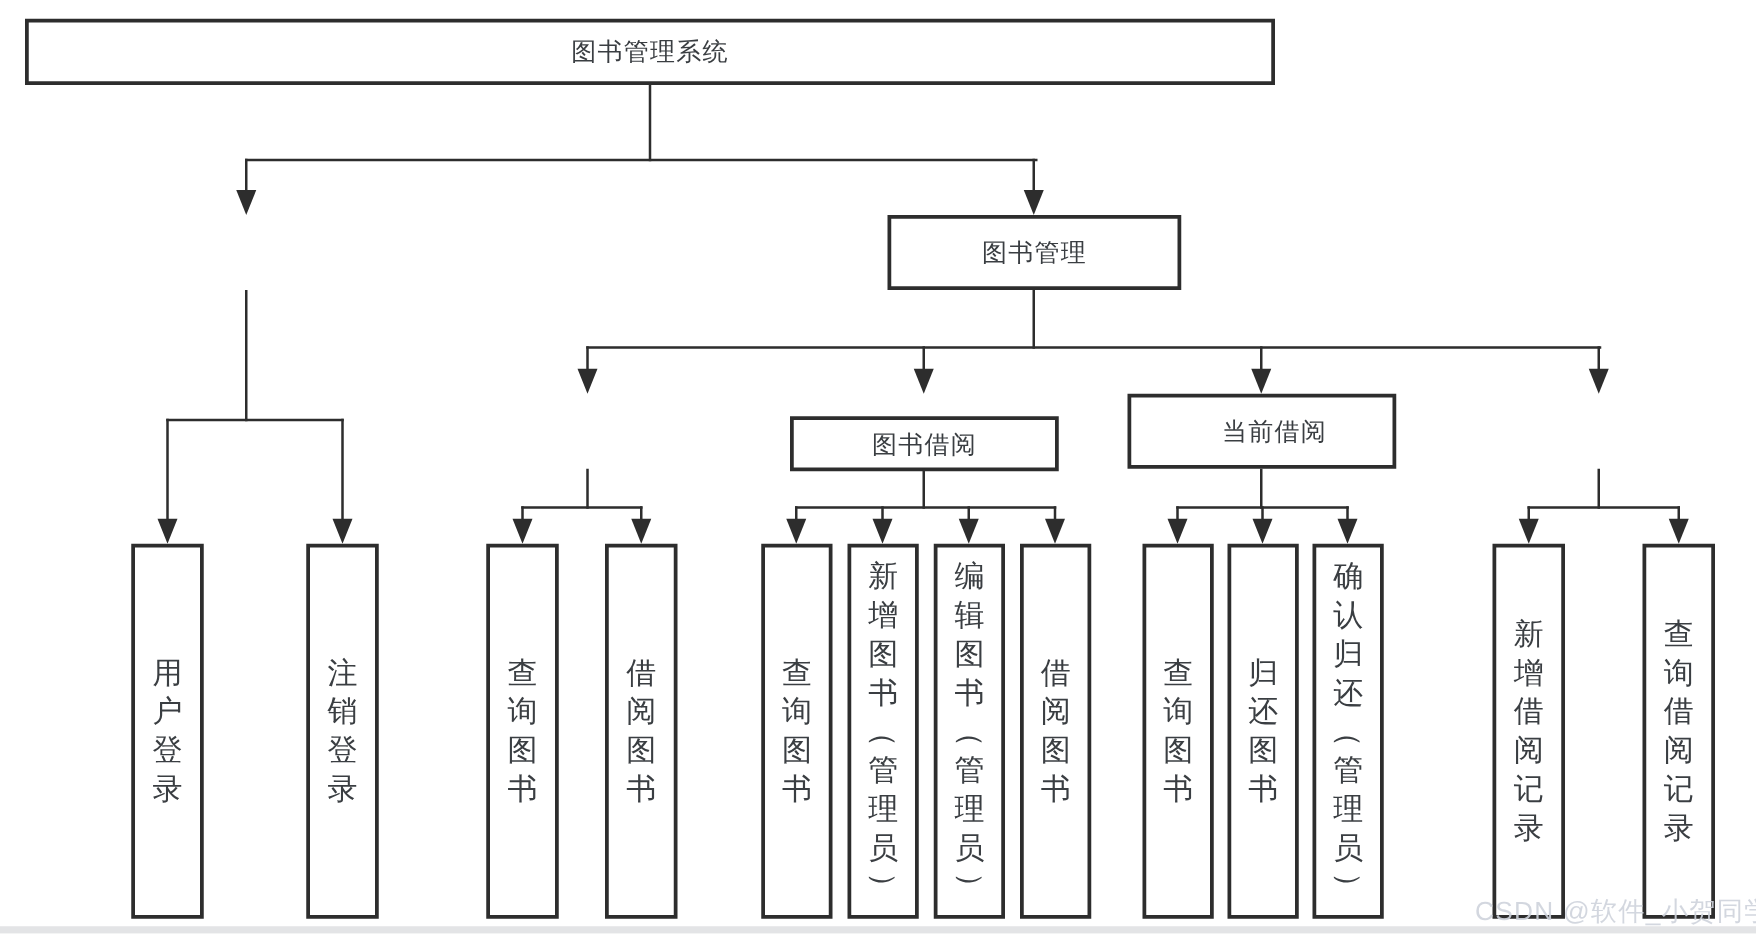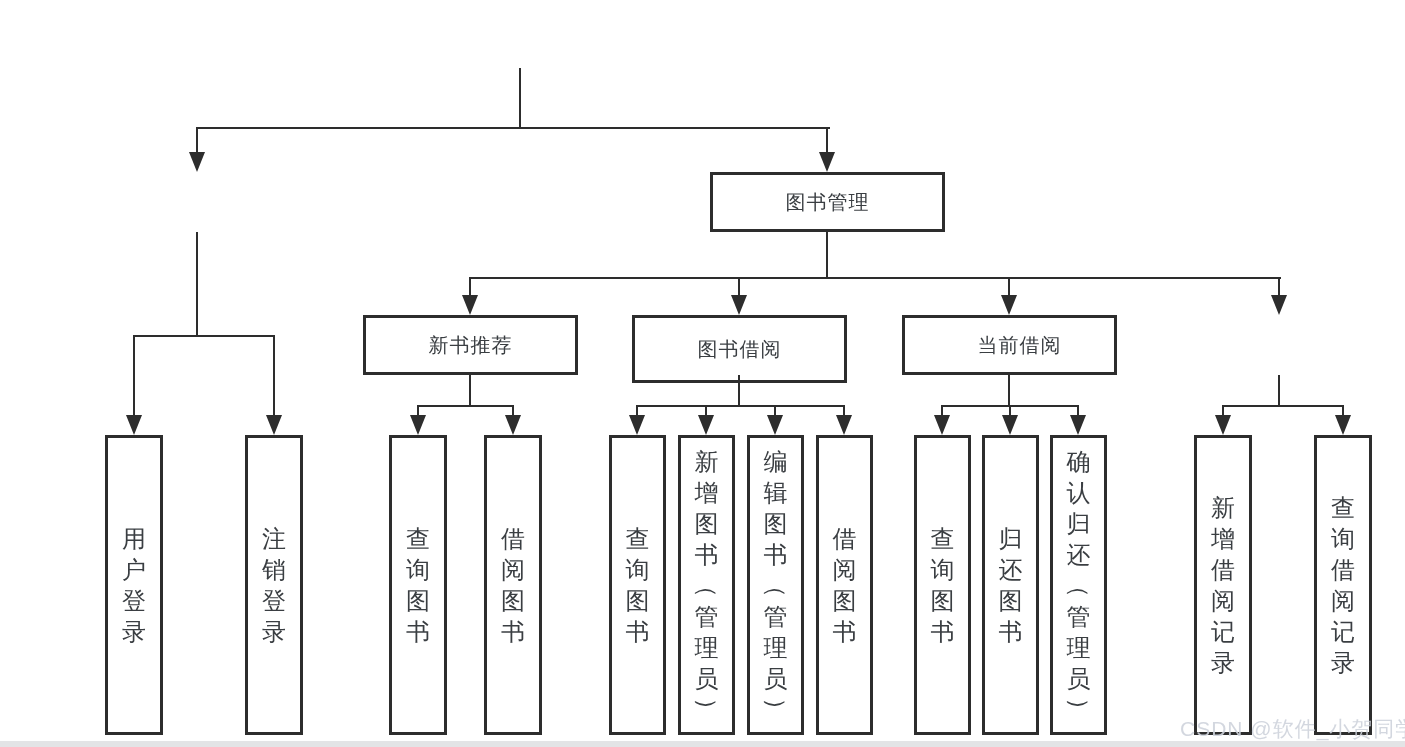--- a/index.html
+++ b/index.html
@@ -44,20 +44,23 @@
   .bottom-strip{
     position:absolute;left:0;top:741px;width:1405px;height:6px;
     background:#e3e4e6;
   }
 </style>
 </head>
 <body>
 
 <div class="stage">
 
+  <div class="node hnode" style="left:20px;top:15px;width:1000px;height:53px;">
+    <span>图书管理系统</span>
+  </div>
 
   <div>
     <div class="ln" style="left:519px;top:68px;width:2px;height:61px"></div>
     <div class="ln" style="left:196px;top:127px;width:634px;height:2px"></div>
     <div class="ln" style="left:196px;top:127px;width:2px;height:28px"></div>
     <div class="ln" style="left:826px;top:127px;width:2px;height:28px"></div>
     <div class="ar" style="left:189px;top:152px"></div>
     <div class="ar" style="left:819px;top:152px"></div>
   </div>
 
@@ -80,24 +83,21 @@
     <div class="ln" style="left:469px;top:277px;width:2px;height:22px"></div>
     <div class="ln" style="left:738px;top:277px;width:2px;height:22px"></div>
     <div class="ln" style="left:1008px;top:277px;width:2px;height:22px"></div>
     <div class="ln" style="left:1278px;top:277px;width:2px;height:22px"></div>
     <div class="ar" style="left:462px;top:295px"></div>
     <div class="ar" style="left:731px;top:295px"></div>
     <div class="ar" style="left:1001px;top:295px"></div>
     <div class="ar" style="left:1271px;top:295px"></div>
   </div>
 
-  <div class="node hnode" style="left:363px;top:315px;width:215px;height:60px;">
-    <span>新书推荐</span>
-  </div>
-  <div class="node hnode" style="left:632px;top:315px;width:215px;height:68px;">
+  <div class="node hnode" style="left:632px;top:333px;width:215px;height:44px;">
     <span>图书借阅</span>
   </div>
   <div class="node hnode" style="left:902px;top:315px;width:215px;height:60px;padding-left:20px;">
     <span>当前借阅</span>
   </div>
 
   <div>
     <div class="ln" style="left:469px;top:375px;width:2px;height:32px"></div>
     <div class="ln" style="left:417px;top:405px;width:97px;height:2px"></div>
     <div class="ln" style="left:417px;top:405px;width:2px;height:14px"></div>

